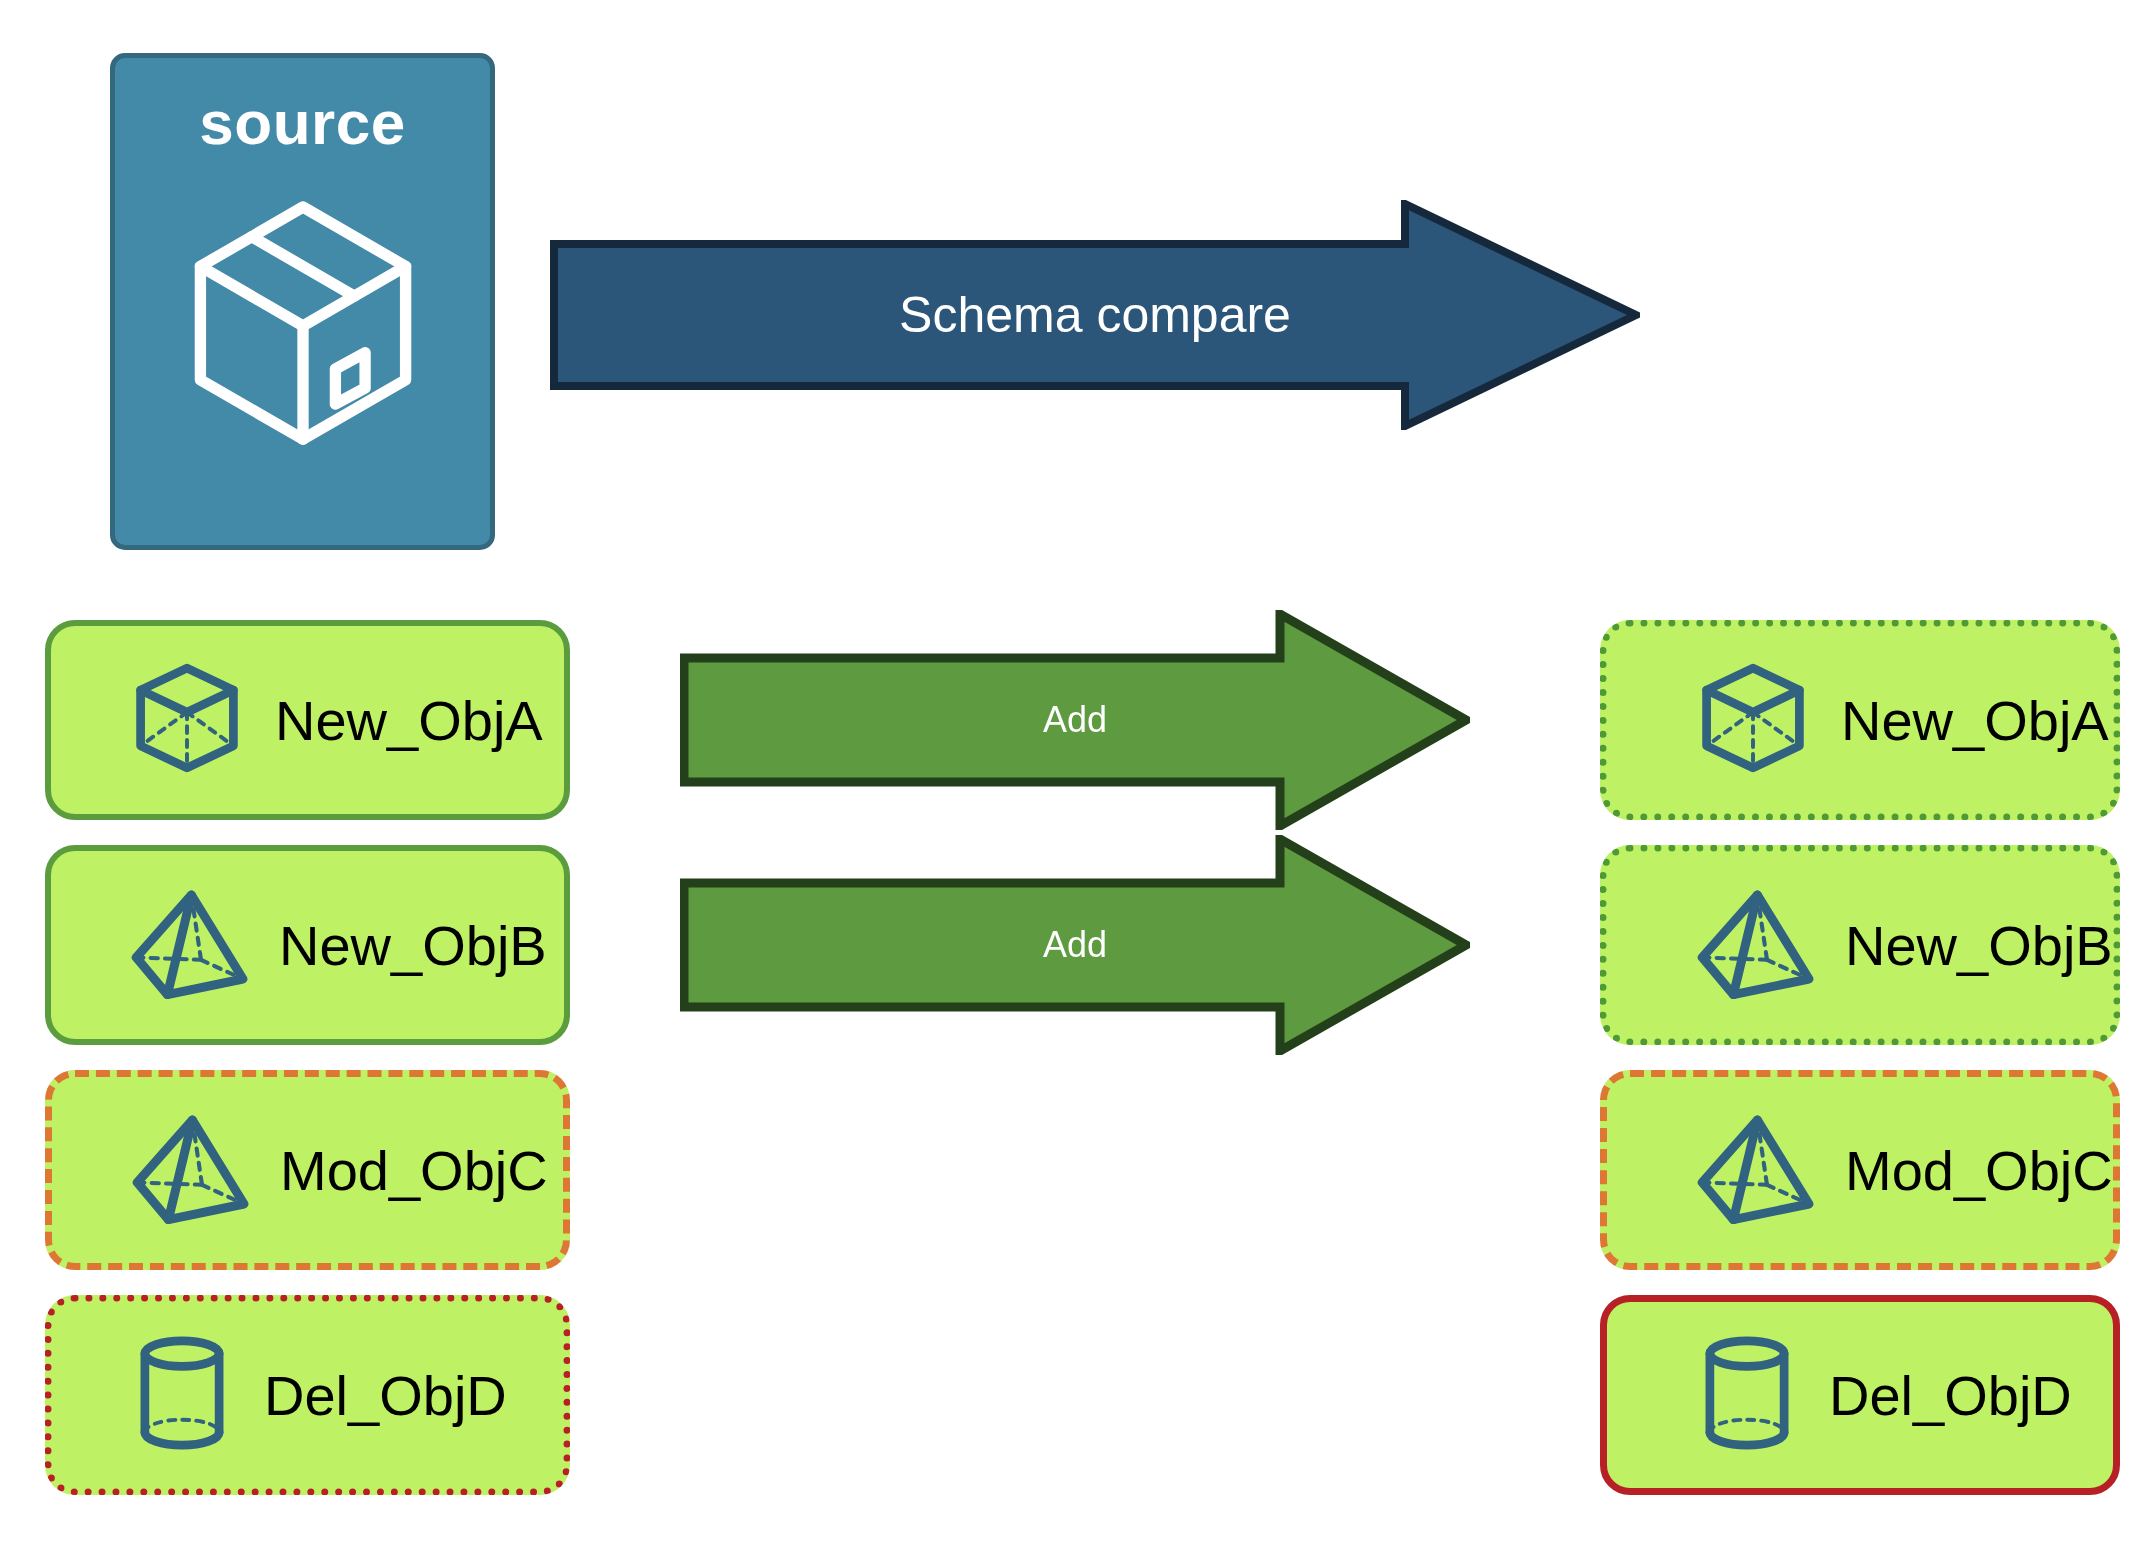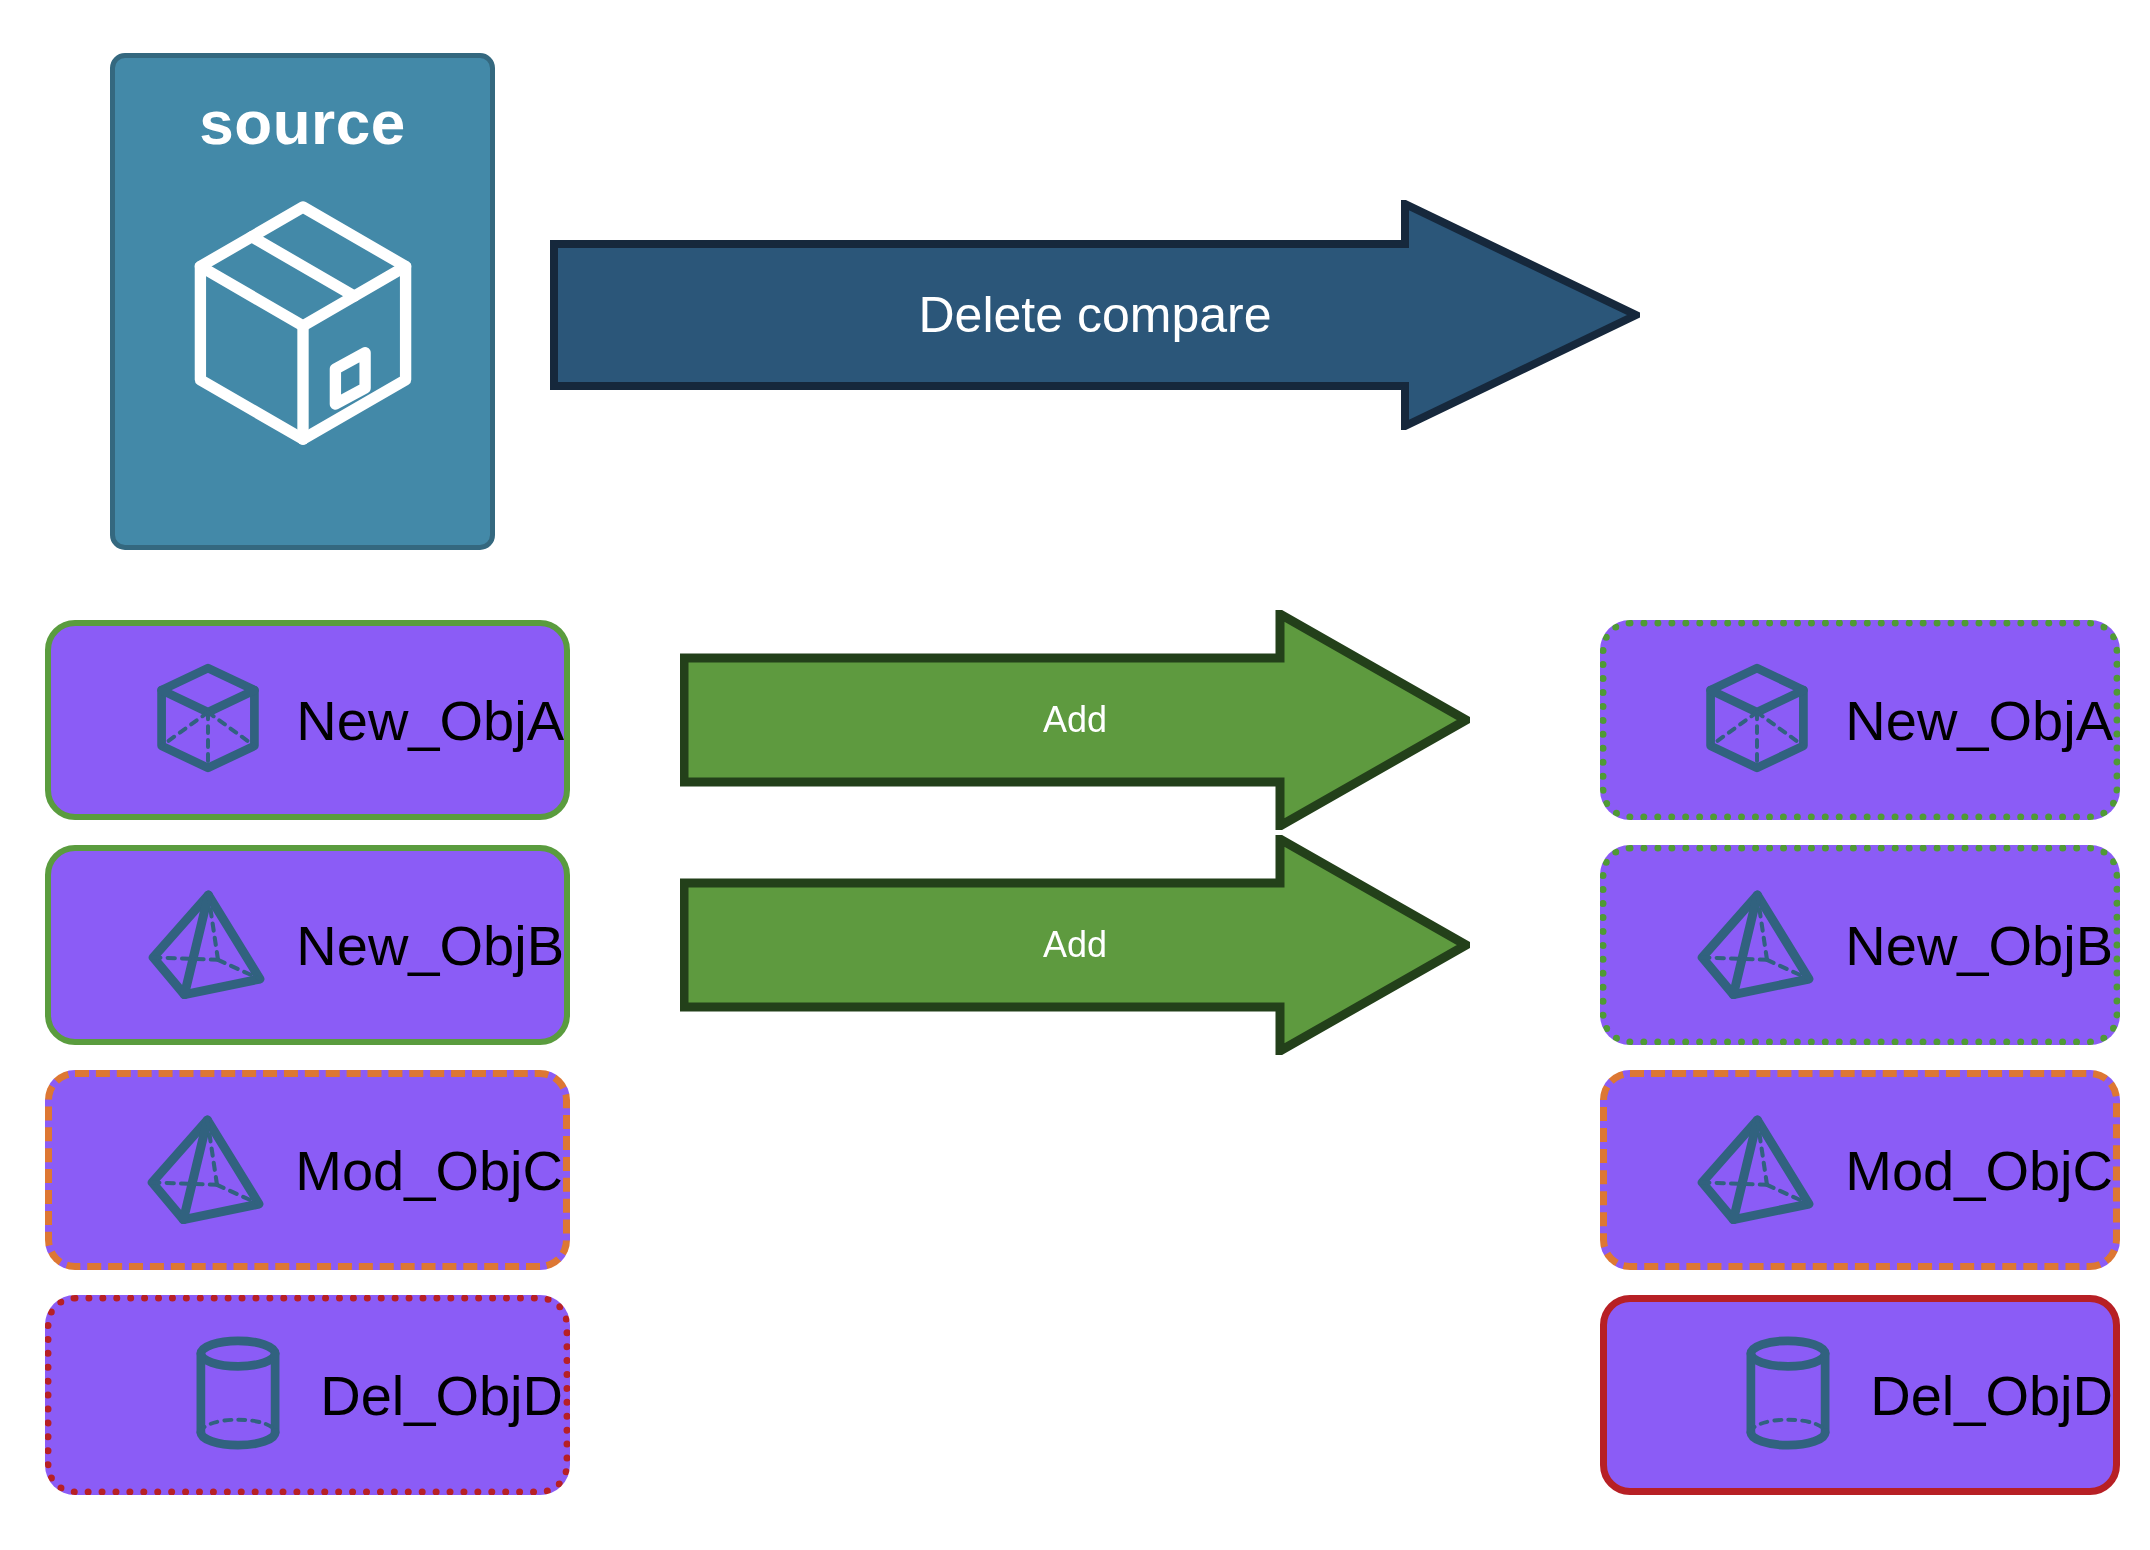--- a/index.html
+++ b/index.html
@@ -13,22 +13,22 @@
   .endpoint-icon{margin-top:26px;}
 
   
   .big-arrow{position:absolute;}
   .big-arrow .lbl{position:absolute;left:0;top:0;width:100%;height:100%;
                   display:flex;align-items:center;justify-content:center;
                   color:#ffffff;font-size:50px;pointer-events:none;}
 
   
   .row{position:absolute;left:0;width:2150px;height:200px;}
-  .objbox{position:absolute;box-sizing:border-box;background:#8b5cf6;border-radius:30px;
-          display:flex;align-items:center;height:200px;justify-content:flex-end;}
+  .objbox{position:absolute;box-sizing:border-box;background:#bef264;border-radius:30px;
+          display:flex;align-items:center;height:200px;}
   .objbox.left{left:45px;width:525px;}
   .objbox.right{left:1600px;width:520px;}
   .obj-icon{flex:0 0 auto;margin-left:78px;}
   .objbox.right .obj-icon{margin-left:88px;}
   .obj-label{margin-left:30px;font-size:56px;color:#000000;white-space:nowrap;}
 
   .bd-solid-green {border:6px solid #5a9c3e;}
   .bd-dot-green   {border:7px dotted #4f9a35;}
   .bd-dash-orange {border:7px dashed #dd7733;}
   .bd-dot-red     {border:7px dotted #b72025;}
@@ -57,21 +57,21 @@
         </g>
       </svg>
     </div>
   </div>
 
 
   <div class="big-arrow" style="left:550px;top:200px;width:1090px;height:230px;">
     <svg width="1090" height="230" viewBox="0 0 1090 230" preserveAspectRatio="none">
       <polygon points="4,44 855,44 855,4 1086,115 855,226 855,186 4,186" fill="#2b5679" stroke="#16283c" stroke-width="8" stroke-linejoin="miter"></polygon>
     </svg>
-    <div class="lbl" style="justify-content:center;padding-right:200px;">Delete compare</div>
+    <div class="lbl" style="justify-content:center;padding-right:200px;">Schema compare</div>
   </div>
 
   <div class="row" style="top:620px;">
     <div class="objbox left bd-solid-green">
       <span class="obj-icon">
         <svg width="116" height="116" viewBox="0 0 100 100">
           <g fill="none" stroke="#31627f" stroke-width="7.5" stroke-linejoin="round" stroke-linecap="round">
             <path d="M50 7 L90 26 L90 74 L50 93 L10 74 L10 26 Z"></path>
             <path d="M10 26 L50 45 L90 26"></path>
           </g>

